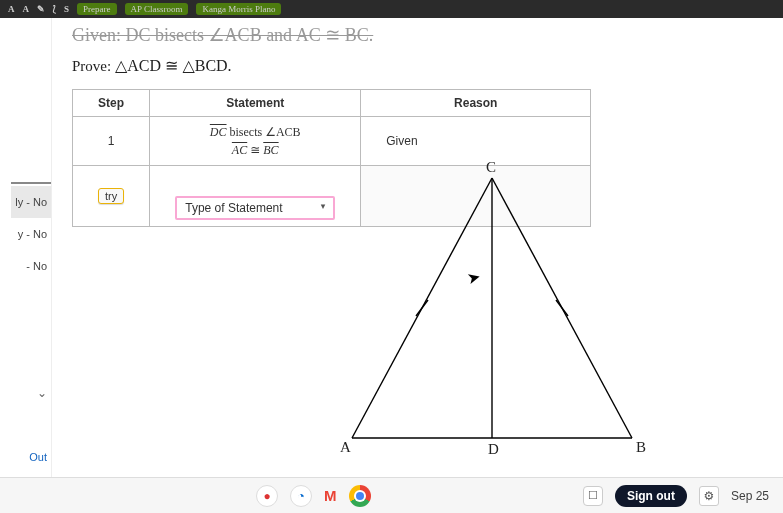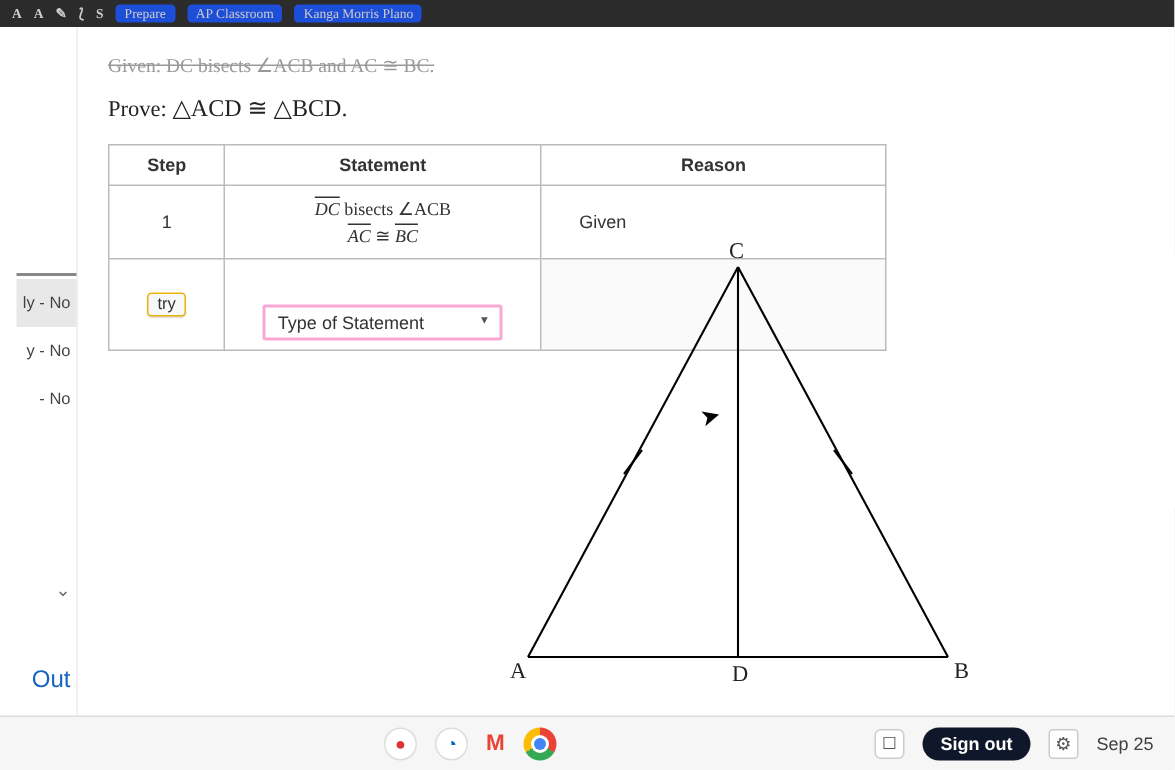--- a/index.html
+++ b/index.html
@@ -2,36 +2,36 @@
 <html><head>
 <meta charset="utf-8">
 <style>
   * { box-sizing: border-box; margin: 0; padding: 0; }
   html, body { width: 783px; height: 513px; overflow: hidden; font-family: Georgia, 'Times New Roman', serif; background: #f0f0f0; }
   
   .app { position: relative; width: 783px; height: 513px; background: #ffffff; }
   
   
   .tabstrip { position: absolute; top: 0; left: 0; right: 0; height: 18px; background: #2b2b2b; display: flex; align-items: center; padding: 0 8px; gap: 8px; font-size: 9px; color: #ccc; }
-  .tabstrip .tab { background: #1d4ed8; padding: 1px 6px; border-radius: 3px; white-space: nowrap; }
+  .tabstrip .tab { background: #4d7c0f; padding: 1px 6px; border-radius: 3px; white-space: nowrap; }
   .tabstrip .glyph { font-weight: bold; }
   
   .content-wrap { position: absolute; top: 18px; left: 0; right: 0; bottom: 36px; display: flex; }
   
   
   .leftnav { width: 52px; background: #fff; border-right: 1px solid #eee; display: flex; flex-direction: column; align-items: flex-end; padding-top: 160px; font-family: Arial, sans-serif; font-size: 11px; color: #444; }
   .leftnav .navitem { padding: 10px 4px; text-align: right; white-space: nowrap; }
   .leftnav .navitem.active { background: #e8e8e8; }
   .leftnav .hr { width: 40px; height: 2px; background: #888; margin: 4px 0 2px 0; }
   .leftnav .chev { margin-top: 100px; font-size: 12px; color: #666; padding: 4px; }
-  .leftnav .out { color: #1565c0; font-size: 16px; padding: 6px 4px; margin-top: auto; margin-bottom: 8px; }
+  .leftnav .out { color: #1565c0; font-size: 11px; padding: 6px 4px; margin-top: auto; margin-bottom: 8px; }
   
   
   .main { flex: 1; background: #fff; position: relative; padding: 0 20px; overflow: hidden; }
-  .given { font-size: 13px; color: #333; margin-top: 18px; text-decoration: line-through; color: #999; overflow: hidden; white-space: nowrap; }
+  .given { font-size: 18px; color: #333; margin-top: 6px; text-decoration: line-through; color: #999; overflow: hidden; white-space: nowrap; }
   .prove { font-size: 15px; color: #222; margin: 10px 0 14px 0; }
   .prove .tri { font-size: 16px; }
   
   
   table.proof { border-collapse: collapse; font-size: 12px; color: #333; font-family: Arial, sans-serif; }
   table.proof th, table.proof td { border: 1px solid #bbb; padding: 6px 25px; text-align: left; vertical-align: middle; background: #fff; }
   table.proof th { font-weight: bold; text-align: center; }
   table.proof th.step { width: 40px; }
   table.proof th.stmt { width: 170px; }
   table.proof th.reas { width: 230px; }

